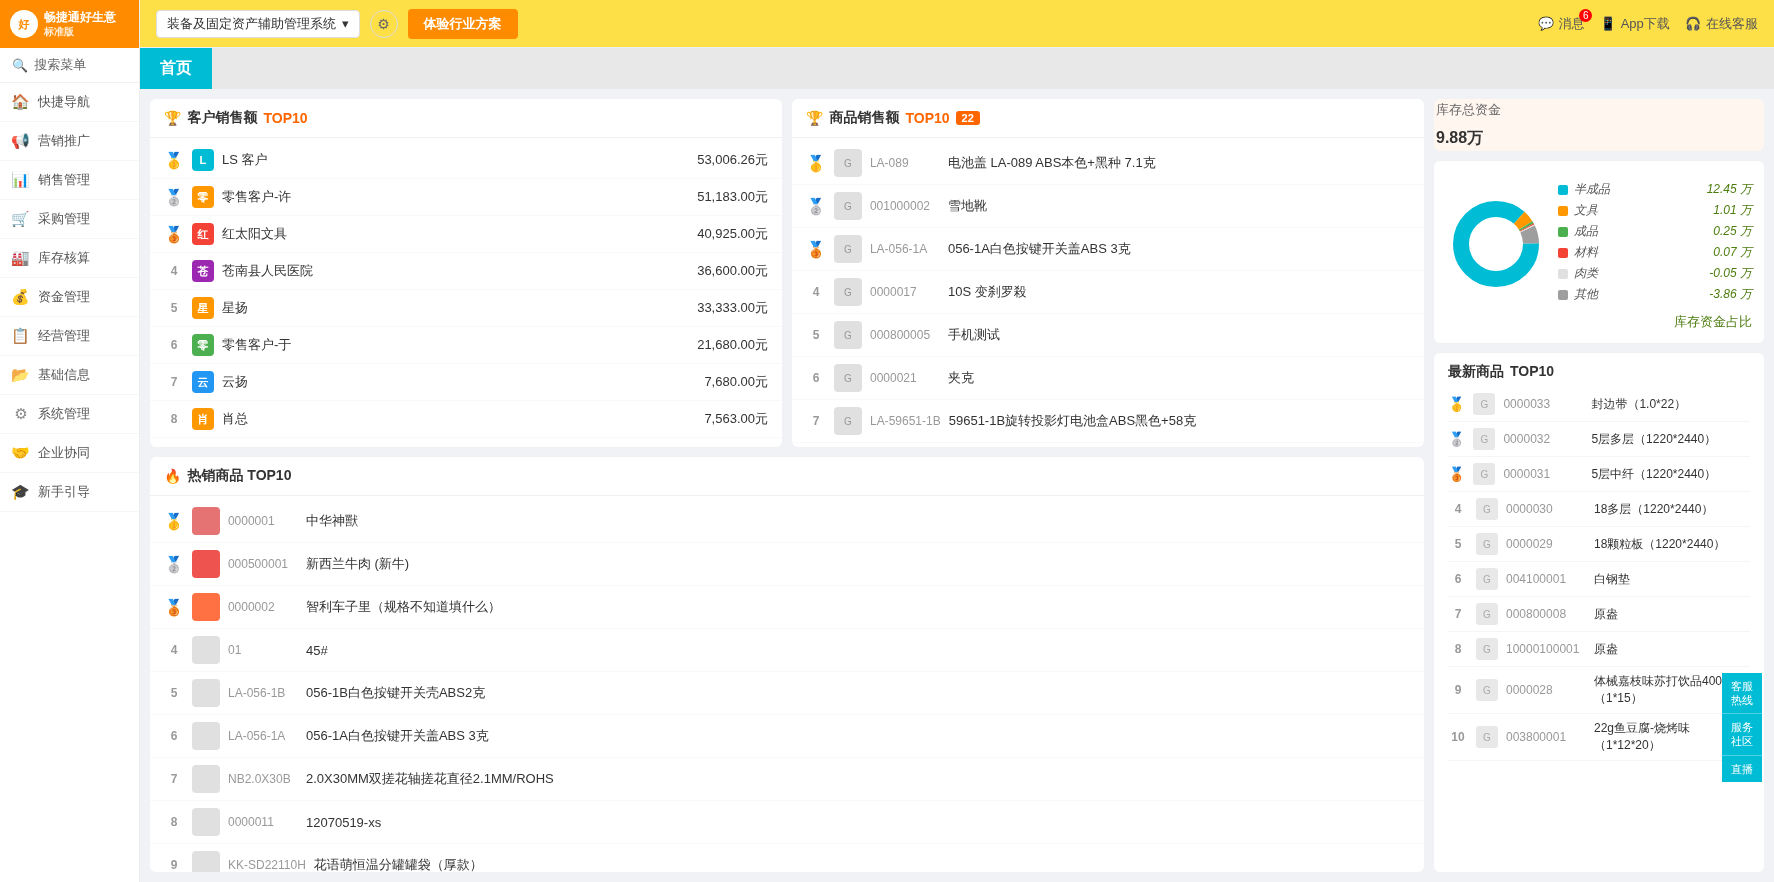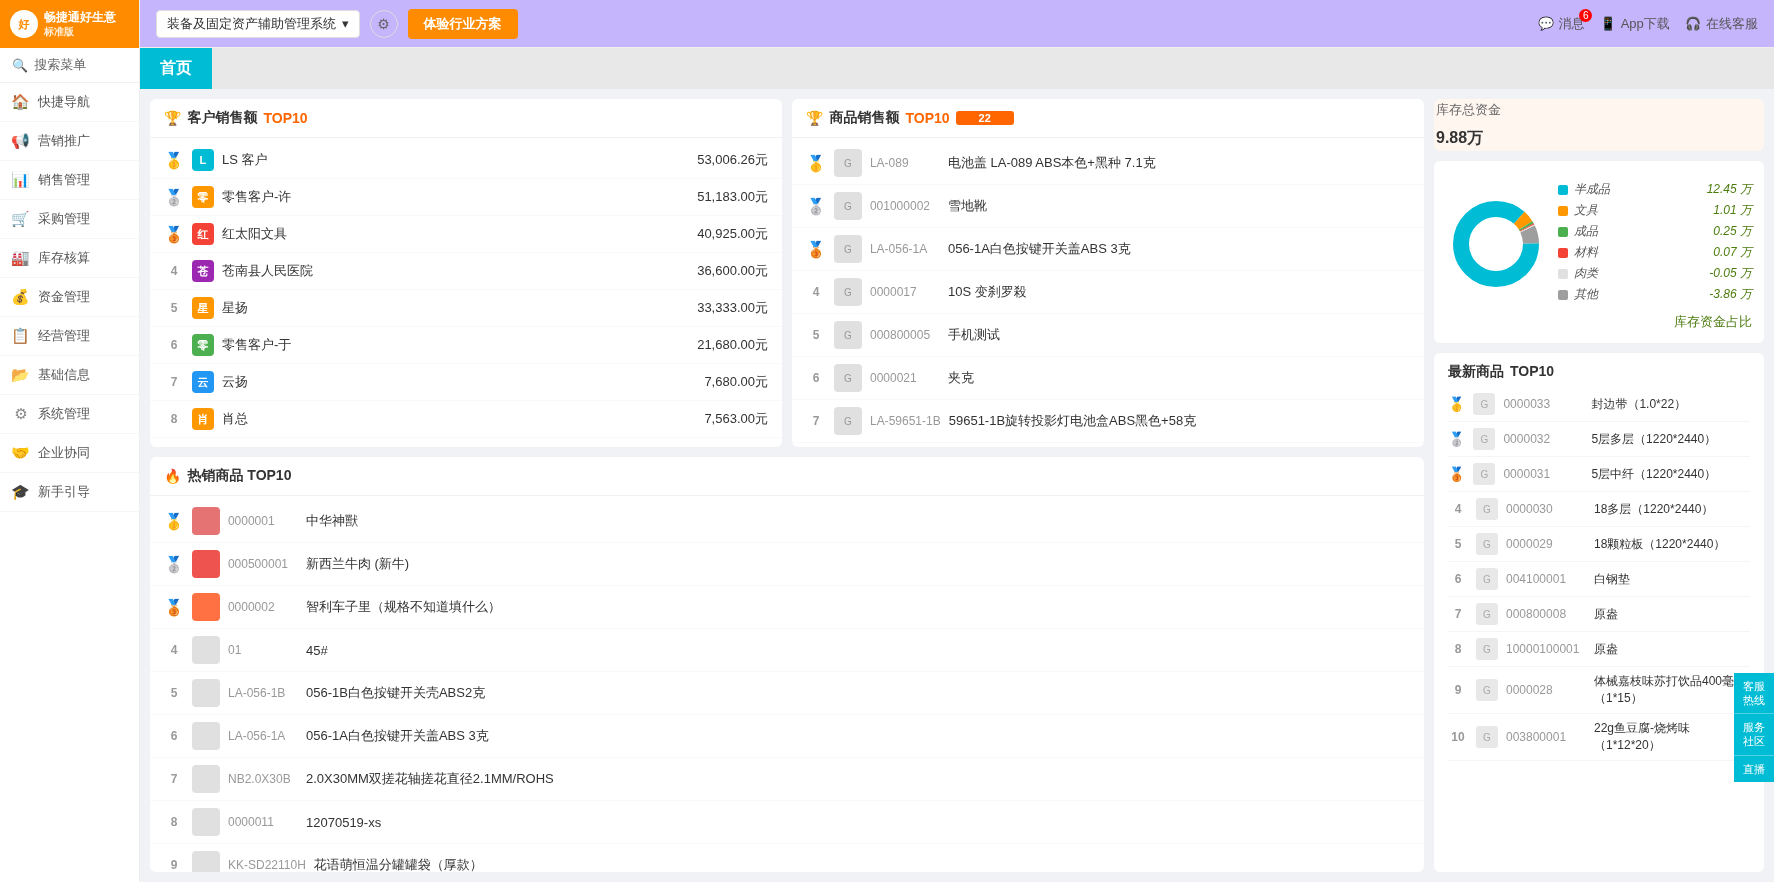--- a/index.html
+++ b/index.html
@@ -67,21 +67,21 @@
     
     .main {
       flex: 1;
       display: flex;
       flex-direction: column;
       overflow: hidden;
     }
 
     
     .topbar {
-      background: #c4b5fd;
+      background: #fde047;
       border-bottom: 1px solid #eee;
       display: flex;
       align-items: center;
       padding: 0 16px;
       height: 48px;
       gap: 10px;
       flex-shrink: 0;
     }
     .topbar-system-select {
       display: flex; align-items: center; gap: 6px;
@@ -188,21 +188,21 @@
       font-size: 14px;
       font-weight: bold;
       color: #333;
       display: flex; align-items: center; gap: 6px;
       border-bottom: 1px solid #f0f0f0;
     }
     .card-header .badge-orange {
       background: #ff6600;
       color: #fff;
       font-size: 11px;
-      padding: 1px 23px;
+      padding: 1px 6px;
       border-radius: 3px;
     }
     .card-header .top10-label {
       color: #ff6600;
       font-size: 14px;
       font-weight: bold;
     }
 
     
     .ranking-list { padding: 4px 0; }
@@ -318,21 +318,21 @@
       display: flex; align-items: center; justify-content: center;
       font-size: 10px; color: #aaa;
       flex-shrink: 0;
     }
     .new-product-code { color: #999; font-size: 12px; min-width: 80px; }
     .new-product-name { color: #333; font-size: 12px; flex: 1; }
 
     
     .float-buttons {
       position: fixed;
-      right: 0;
+      right: 12px;
       bottom: 100px;
       display: flex;
       flex-direction: column;
       gap: 0;
     }
     .float-btn {
       background: #00bcd4;
       color: #fff;
       width: 40px;
       padding: 6px 4px;

